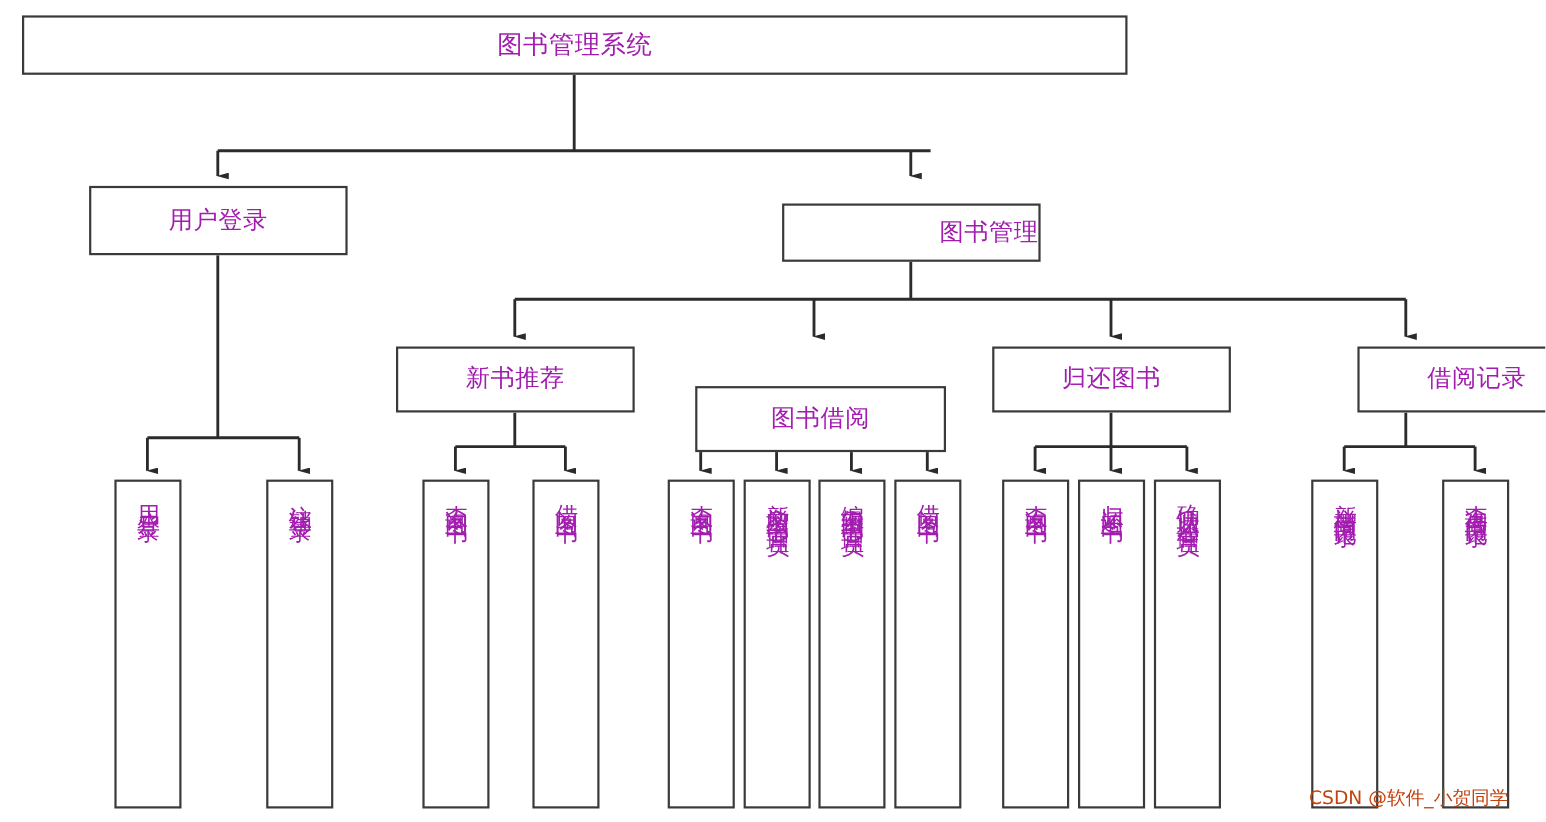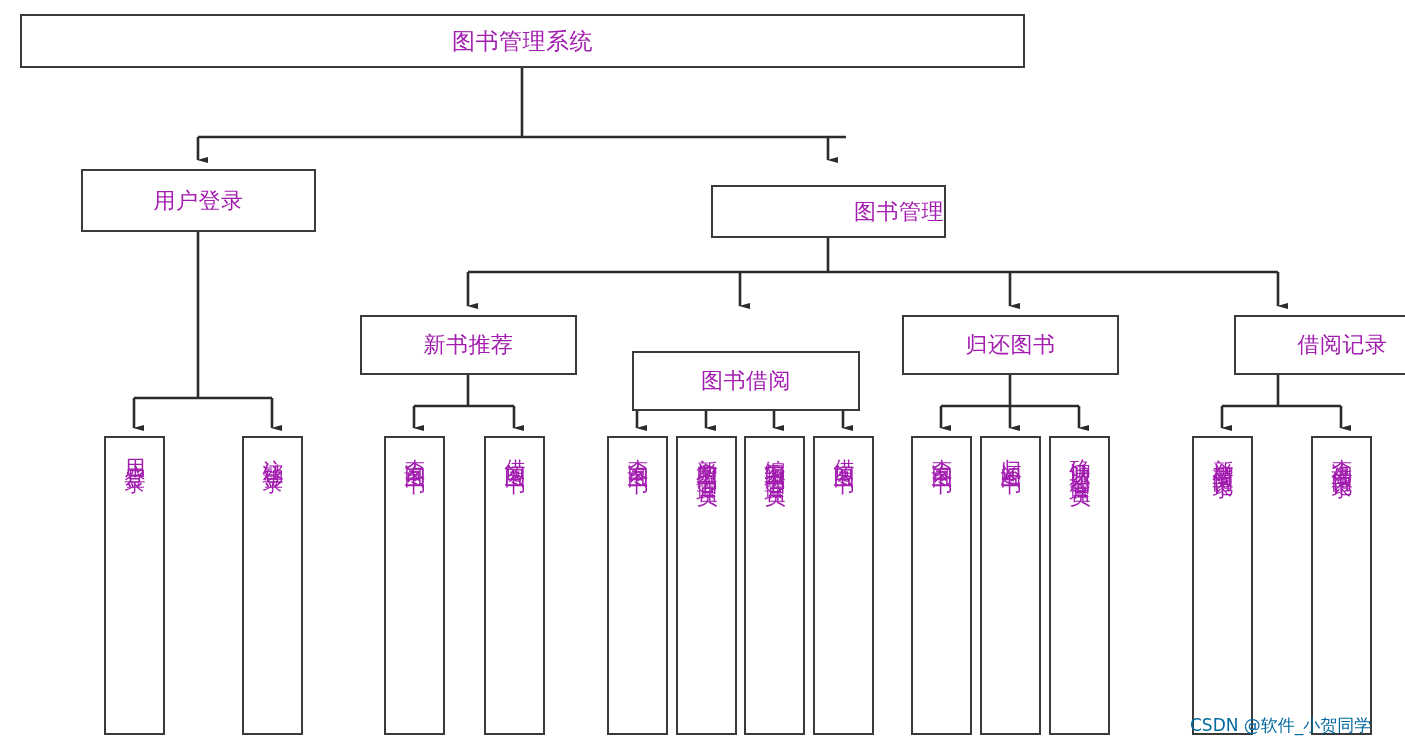--- a/index.html
+++ b/index.html
@@ -67,21 +67,21 @@
     white-space: nowrap;
   }
   .node.v.tall .lbl {
     letter-spacing: 4px;
   }
   .watermark {
     position: absolute;
     left: 1190px;
     top: 714px;
     font-size: 17px;
-    color: #0369a1;
+    color: #c2410c;
     white-space: nowrap;
     z-index: 3;
     font-family: "DejaVu Sans", "Liberation Sans", sans-serif;
   }
 </style>
 </head>
 <body>
 
 <div id="canvas">
 

